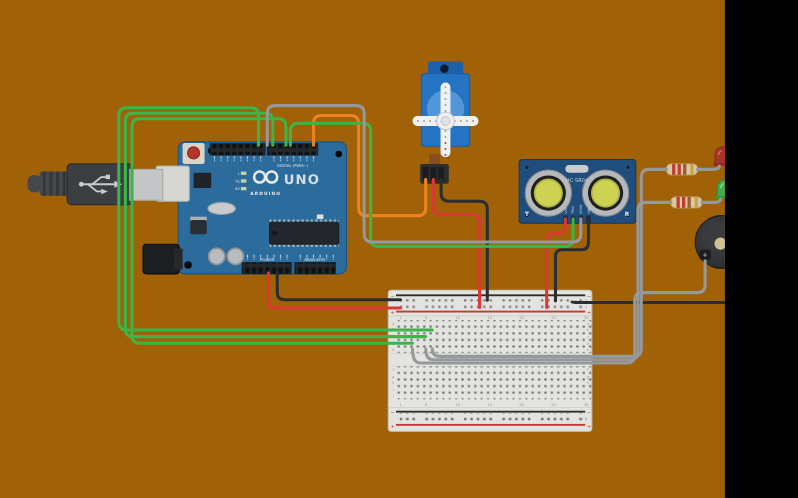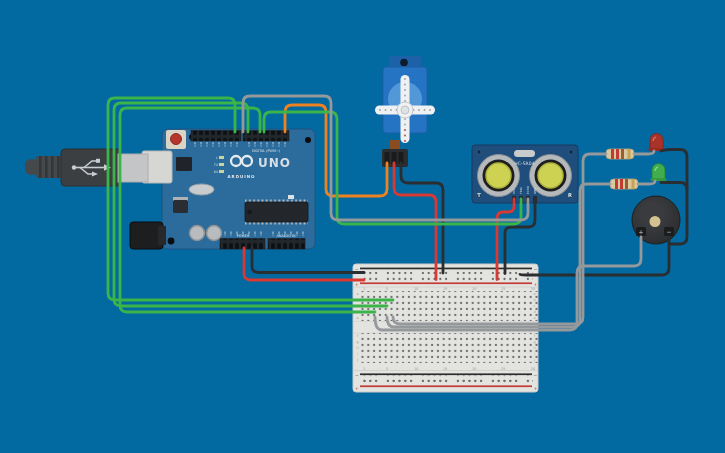--- a/index.html
+++ b/index.html
@@ -1,16 +1,16 @@
 <!DOCTYPE html>
 <html><head>
 <meta charset="utf-8">
 <style>
   html,body{margin:0;padding:0;background:#000;}
-  #stage{position:relative;width:725px;height:453px;background:#0369a1;overflow:hidden;
+  #stage{position:relative;width:659px;height:453px;background:#a16207;overflow:hidden;
          font-family:"DejaVu Sans", sans-serif;}
   svg{position:absolute;left:0;top:0;}
   text{font-family:"DejaVu Sans", sans-serif;}
 </style>
 </head>
 <body>
 
 <div id="stage">
 <svg width="725" height="453" viewBox="0 0 725 453">
   <defs>

